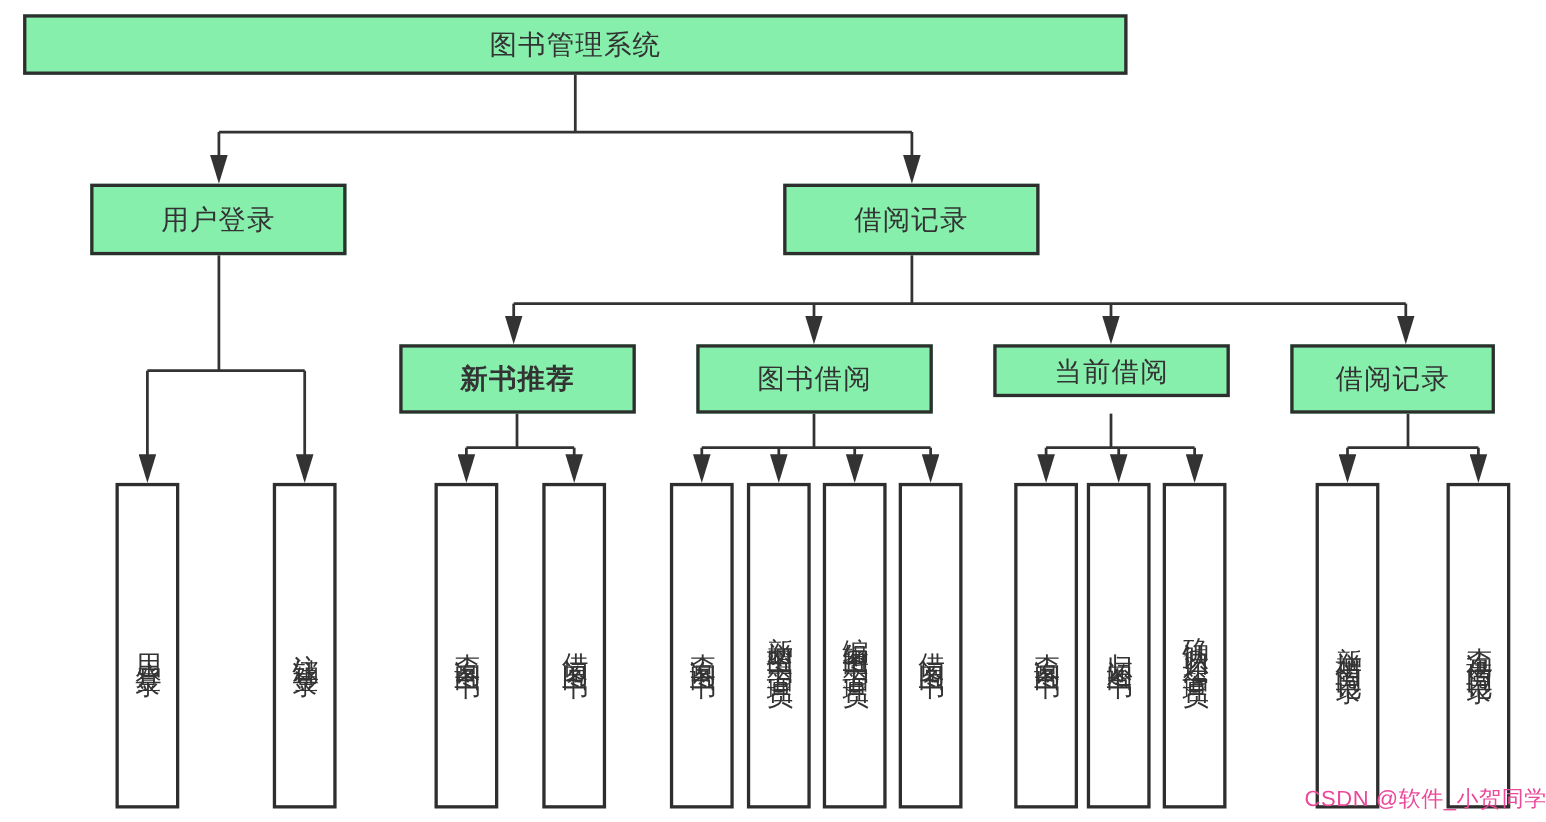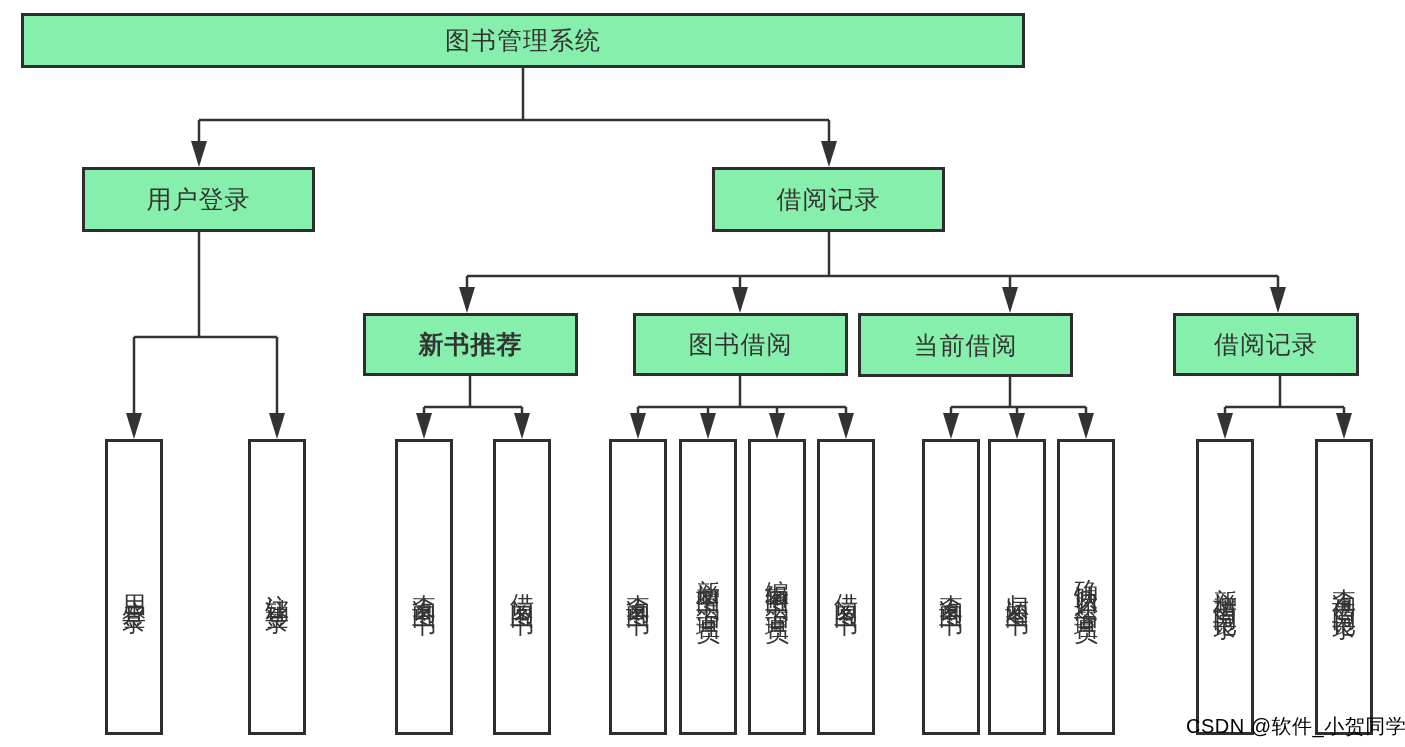--- a/index.html
+++ b/index.html
@@ -51,21 +51,21 @@
     letter-spacing: 6px;
     line-height: 1;
     white-space: nowrap;
   }
   #watermark {
     position: absolute;
     left: 1186px;
     top: 713px;
     z-index: 3;
     font-size: 20px;
-    color: #000000;
+    color: #ec4899;
     letter-spacing: 0.5px;
     white-space: nowrap;
   }
 </style>
 </head>
 <body>
 
 <div id="canvas">
 
   <svg id="wires" width="1405" height="747" viewBox="0 0 1405 747" xmlns="http://www.w3.org/2000/svg">
@@ -128,21 +128,21 @@
   <div class="box" style="left:712px; top:167px; width:233px; height:65px;">
     <span>借阅记录</span>
   </div>
 
   <div class="box" style="left:363px; top:313px; width:215px; height:63px;font-weight:bold;">
     <span>新书推荐</span>
   </div>
   <div class="box" style="left:633px; top:313px; width:215px; height:63px;">
     <span>图书借阅</span>
   </div>
-  <div class="box" style="left:858px; top:313px; width:215px; height:64px;text-align:center;">
+  <div class="box" style="left:903px; top:313px; width:215px; height:48px;text-align:center;">
     <span>当前借阅</span>
   </div>
   <div class="box" style="left:1173px; top:313px; width:186px; height:63px;">
     <span>借阅记录</span>
   </div>
 
   <div class="leaf" style="left:105px;">
     <span class="vtext">用户登录</span>
   </div>
   <div class="leaf" style="left:248px;">

